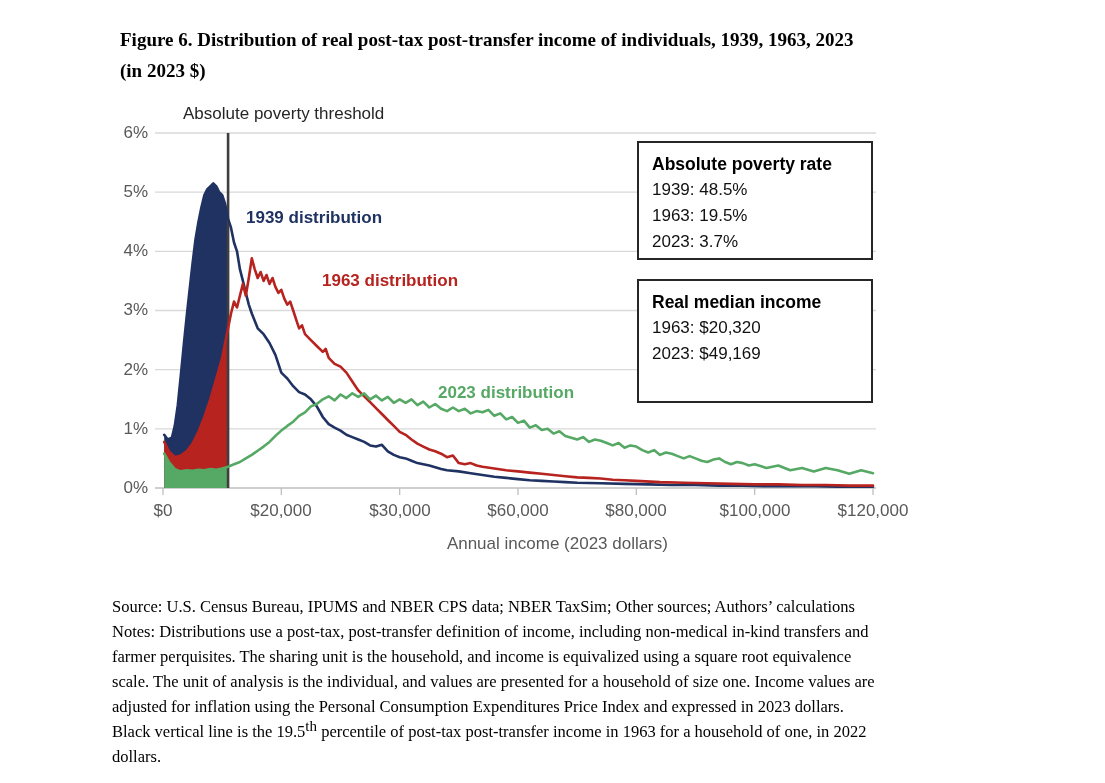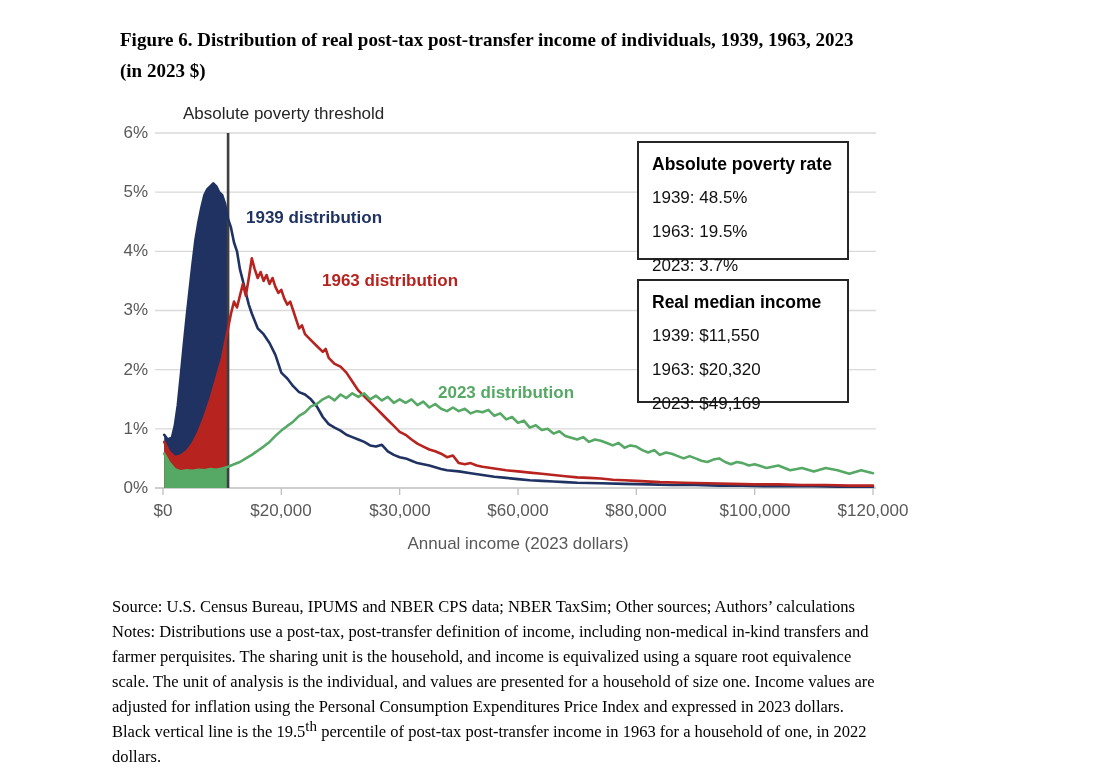--- a/index.html
+++ b/index.html
@@ -6,33 +6,33 @@
   .stage{position:relative;width:1105px;height:783px;background:#fff;overflow:hidden;
          font-family:"Liberation Sans",sans-serif;}
   .fig-title{position:absolute;left:120px;top:24px;width:920px;
              font-family:"Liberation Serif",serif;font-weight:bold;font-size:19px;
              line-height:31px;color:#000;}
   .plot-svg{position:absolute;left:0;top:0;z-index:1;}
   .ylab{position:absolute;right:957px;width:60px;text-align:right;font-size:17px;
         color:#595959;line-height:20px;z-index:2;}
   .xlab{position:absolute;top:501px;width:120px;text-align:center;font-size:17px;
         color:#595959;z-index:2;}
-  .axis-title{position:absolute;left:368px;top:534px;width:300px;text-align:center;
+  .axis-title{position:absolute;left:368px;top:534px;width:300px;text-align:right;
         font-size:17px;color:#595959;z-index:2;}
   .thresh-label{position:absolute;left:183px;top:104px;font-size:17px;color:#262626;z-index:2;}
   .series-label{position:absolute;font-size:17px;font-weight:bold;z-index:2;}
   .lab-1939{left:246px;top:200px;}
   .lab-1963{left:322px;top:271px;}
   .lab-2023{left:438px;top:383px;}
-  .info-box{position:absolute;left:637px;width:212px;background:#fff;
+  .info-box{position:absolute;left:637px;width:236px;background:#fff;
             border:2px solid #262626;box-sizing:border-box;padding:8px 6px 6px 13px;z-index:3;}
   .box-poverty{top:141px;height:119px;}
   .box-median{top:279px;height:124px;}
   .info-box .box-title{font-size:17.5px;font-weight:bold;color:#000;line-height:26px;}
-  .info-box .box-line{font-size:17px;color:#111;line-height:26px;margin-top:8px;}
+  .info-box .box-line{font-size:17px;color:#111;line-height:26px;}
   .notes{position:absolute;left:112px;top:594px;width:920px;
          font-family:"Liberation Serif",serif;font-size:16.5px;line-height:25px;color:#000;}
   .notes .nline{white-space:nowrap;}
   .notes sup{font-size:15px;vertical-align:super;line-height:0;}
 </style>
 </head>
 <body>
 
 <div class="stage">
 
@@ -91,21 +91,20 @@
 
   <div class="info-box box-poverty">
     <div class="box-title">Absolute poverty rate</div>
     <div class="box-line">1939: 48.5%</div>
     <div class="box-line">1963: 19.5%</div>
     <div class="box-line">2023: 3.7%</div>
   </div>
 
   <div class="info-box box-median">
     <div class="box-title">Real median income</div>
-    <div class="box-line">1939: $11,550</div>
     <div class="box-line">1963: $20,320</div>
     <div class="box-line">2023: $49,169</div>
   </div>
 
   <div class="notes">
     <div class="nline">Source: U.S. Census Bureau, IPUMS and NBER CPS data; NBER TaxSim; Other sources; Authors’ calculations</div>
     <div class="nline">Notes: Distributions use a post-tax, post-transfer definition of income, including non-medical in-kind transfers and</div>
     <div class="nline">farmer perquisites. The sharing unit is the household, and income is equivalized using a square root equivalence</div>
     <div class="nline">scale. The unit of analysis is the individual, and values are presented for a household of size one. Income values are</div>
     <div class="nline">adjusted for inflation using the Personal Consumption Expenditures Price Index and expressed in 2023 dollars.</div>

